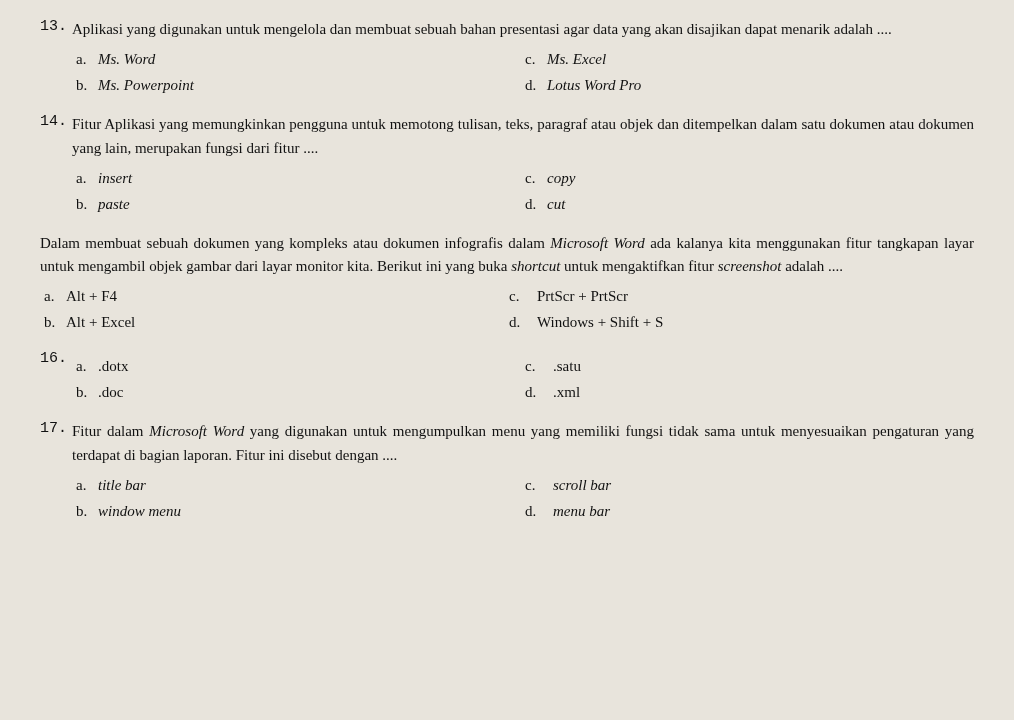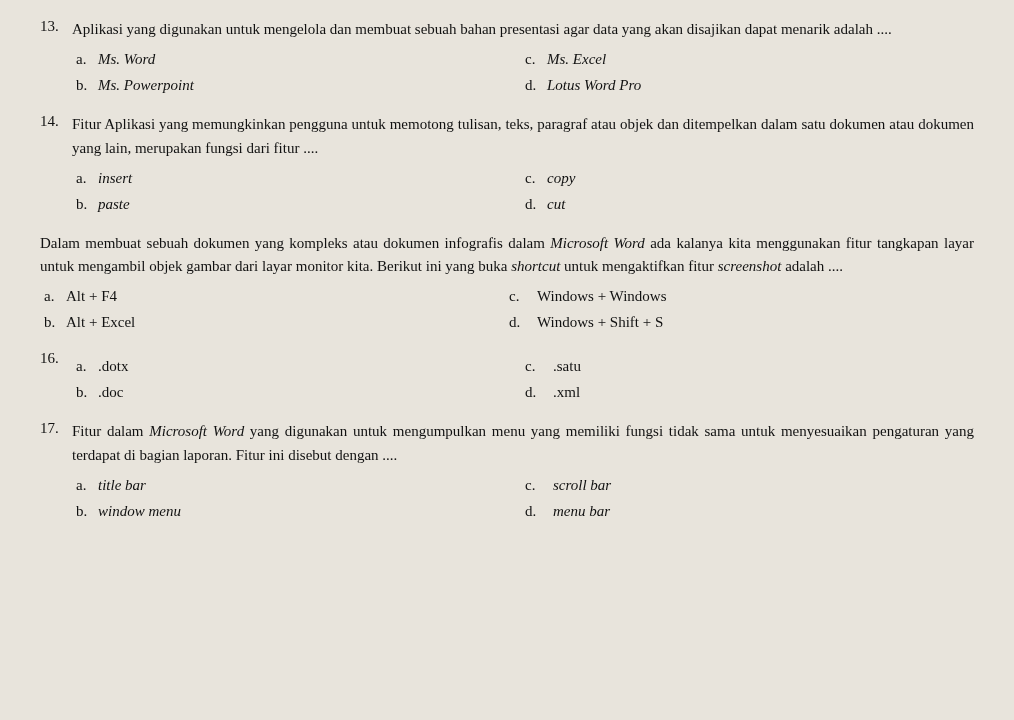--- a/index.html
+++ b/index.html
@@ -20,20 +20,21 @@
 
     .question-block {
       display: flex;
       margin-bottom: 10px;
     }
 
     .question-number {
       min-width: 32px;
       font-weight: normal;
       flex-shrink: 0;
+      font-family: Liberation Mono, monospace;
     }
 
     .question-content {
       flex: 1;
     }
 
     .question-text {
       margin-bottom: 6px;
       line-height: 1.55;
       text-align: justify;
@@ -129,21 +130,21 @@
     <div class="question-text">
       Dalam membuat sebuah dokumen yang kompleks atau dokumen infografis dalam <em>Microsoft Word</em> ada kalanya kita menggunakan fitur tangkapan layar untuk mengambil objek gambar dari layar monitor kita. Berikut ini yang buka <em>shortcut</em> untuk mengaktifkan fitur <em>screenshot</em> adalah ....
     </div>
     <div class="options-grid">
       <div class="option">
         <span class="option-letter">a.</span>
         <span class="option-text-normal">Alt + F4</span>
       </div>
       <div class="option">
         <span class="option-letter" style="min-width:28px;">c.</span>
-        <span class="option-text-normal">Windows + Windows</span>
+        <span class="option-text-normal">PrtScr + PrtScr</span>
       </div>
       <div class="option">
         <span class="option-letter">b.</span>
         <span class="option-text-normal">Alt + Excel</span>
       </div>
       <div class="option">
         <span class="option-letter" style="min-width:28px;">d.</span>
         <span class="option-text-normal">Windows + Shift + S</span>
       </div>
     </div>

